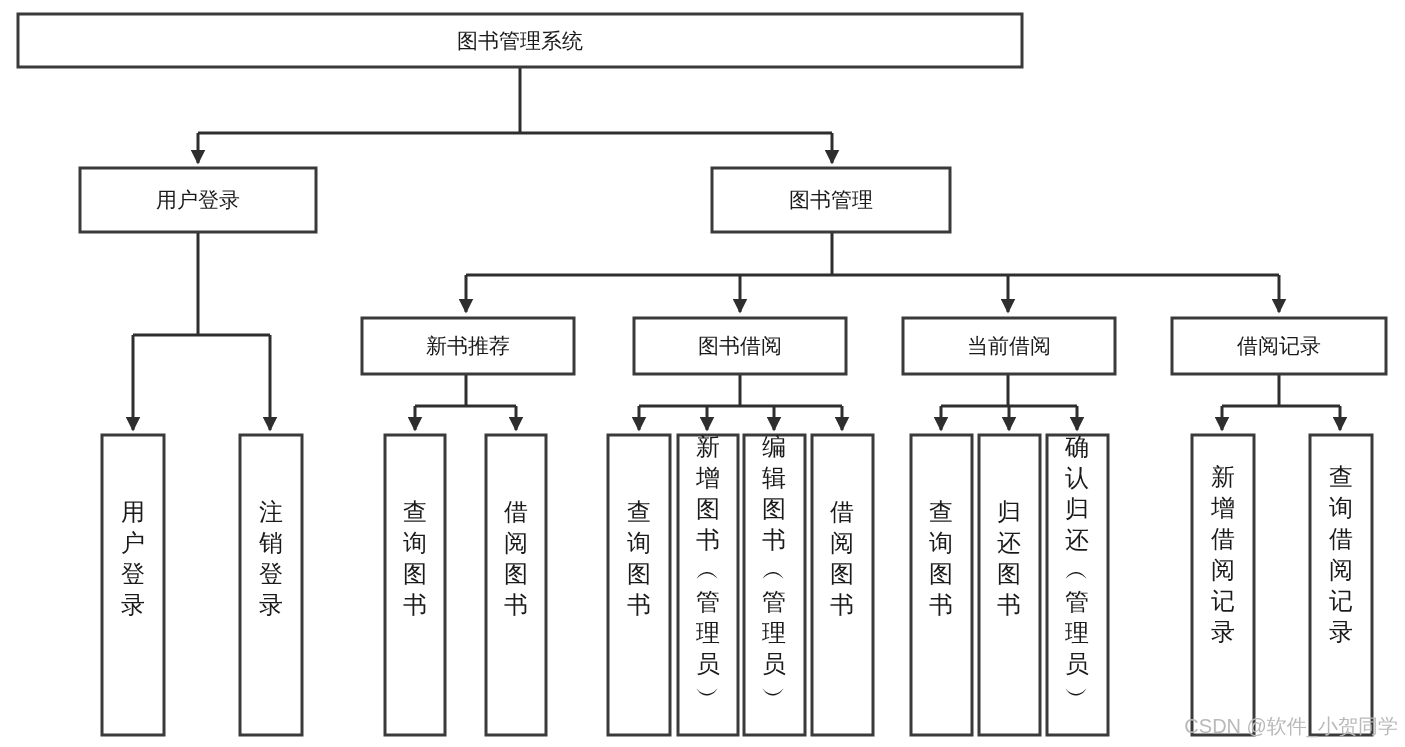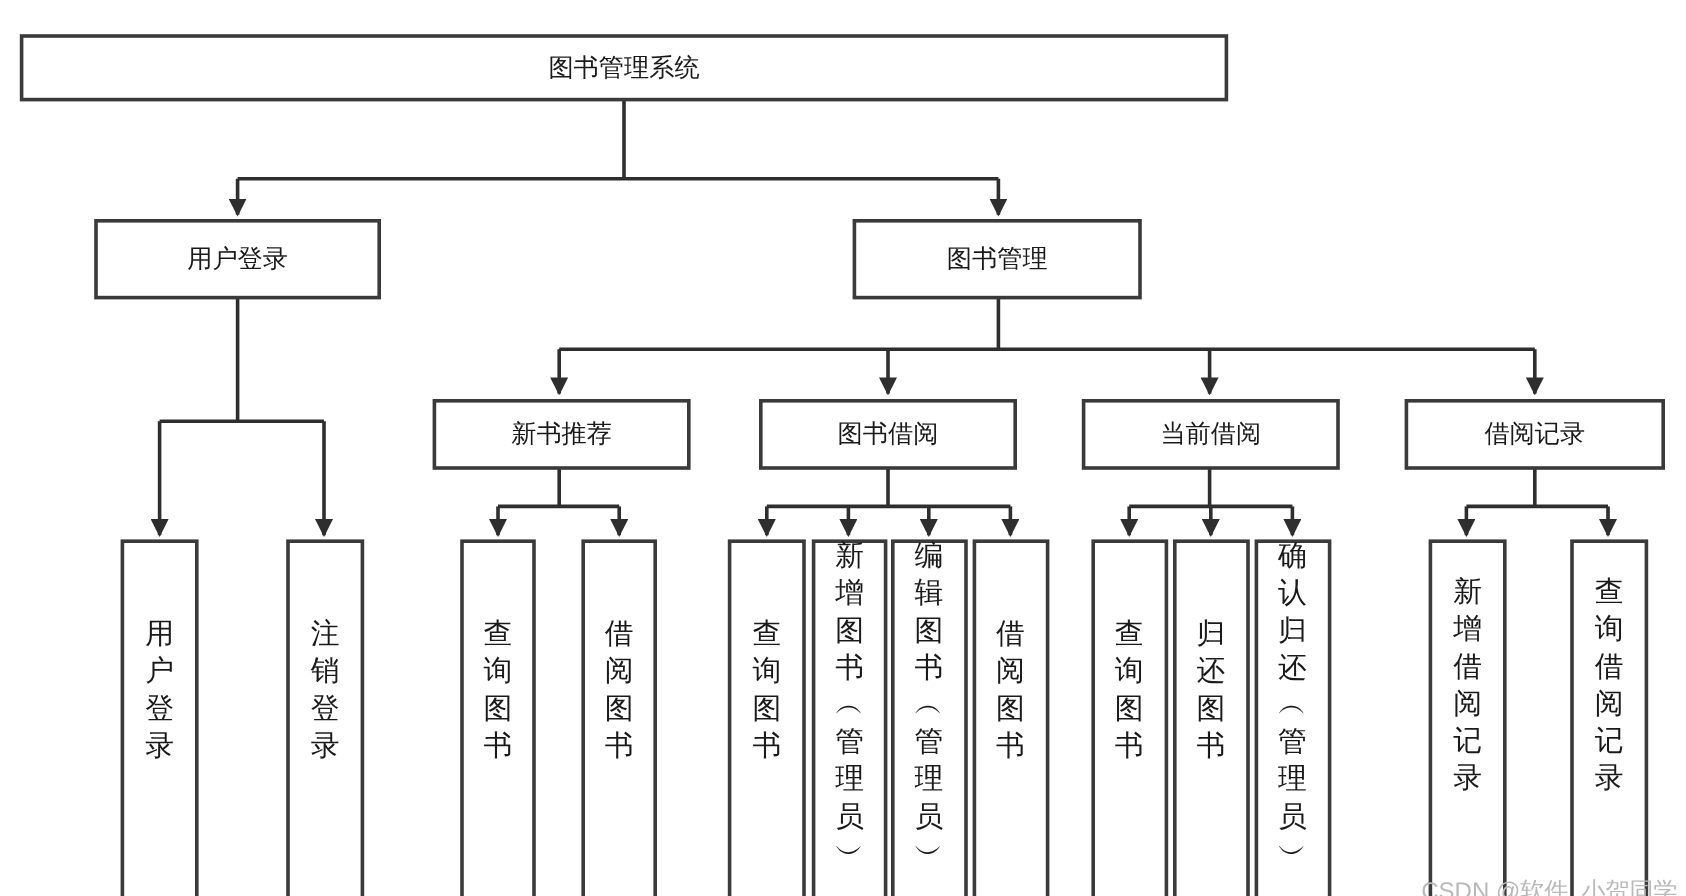--- a/index.html
+++ b/index.html
@@ -10,21 +10,21 @@
   body {
     width: 1405px;
     height: 747px;
     font-family: "Liberation Sans", "DejaVu Sans", sans-serif;
     position: relative;
     overflow: hidden;
   }
   #diagram-root {
     position: absolute;
     left: 0;
-    top: 16px;
+    top: 0;
     width: 1405px;
     height: 732px;
   }
   svg.diagram {
     display: block;
     width: 1405px;
     height: 747px;
   }
   .node-box {
     fill: #ffffff;

